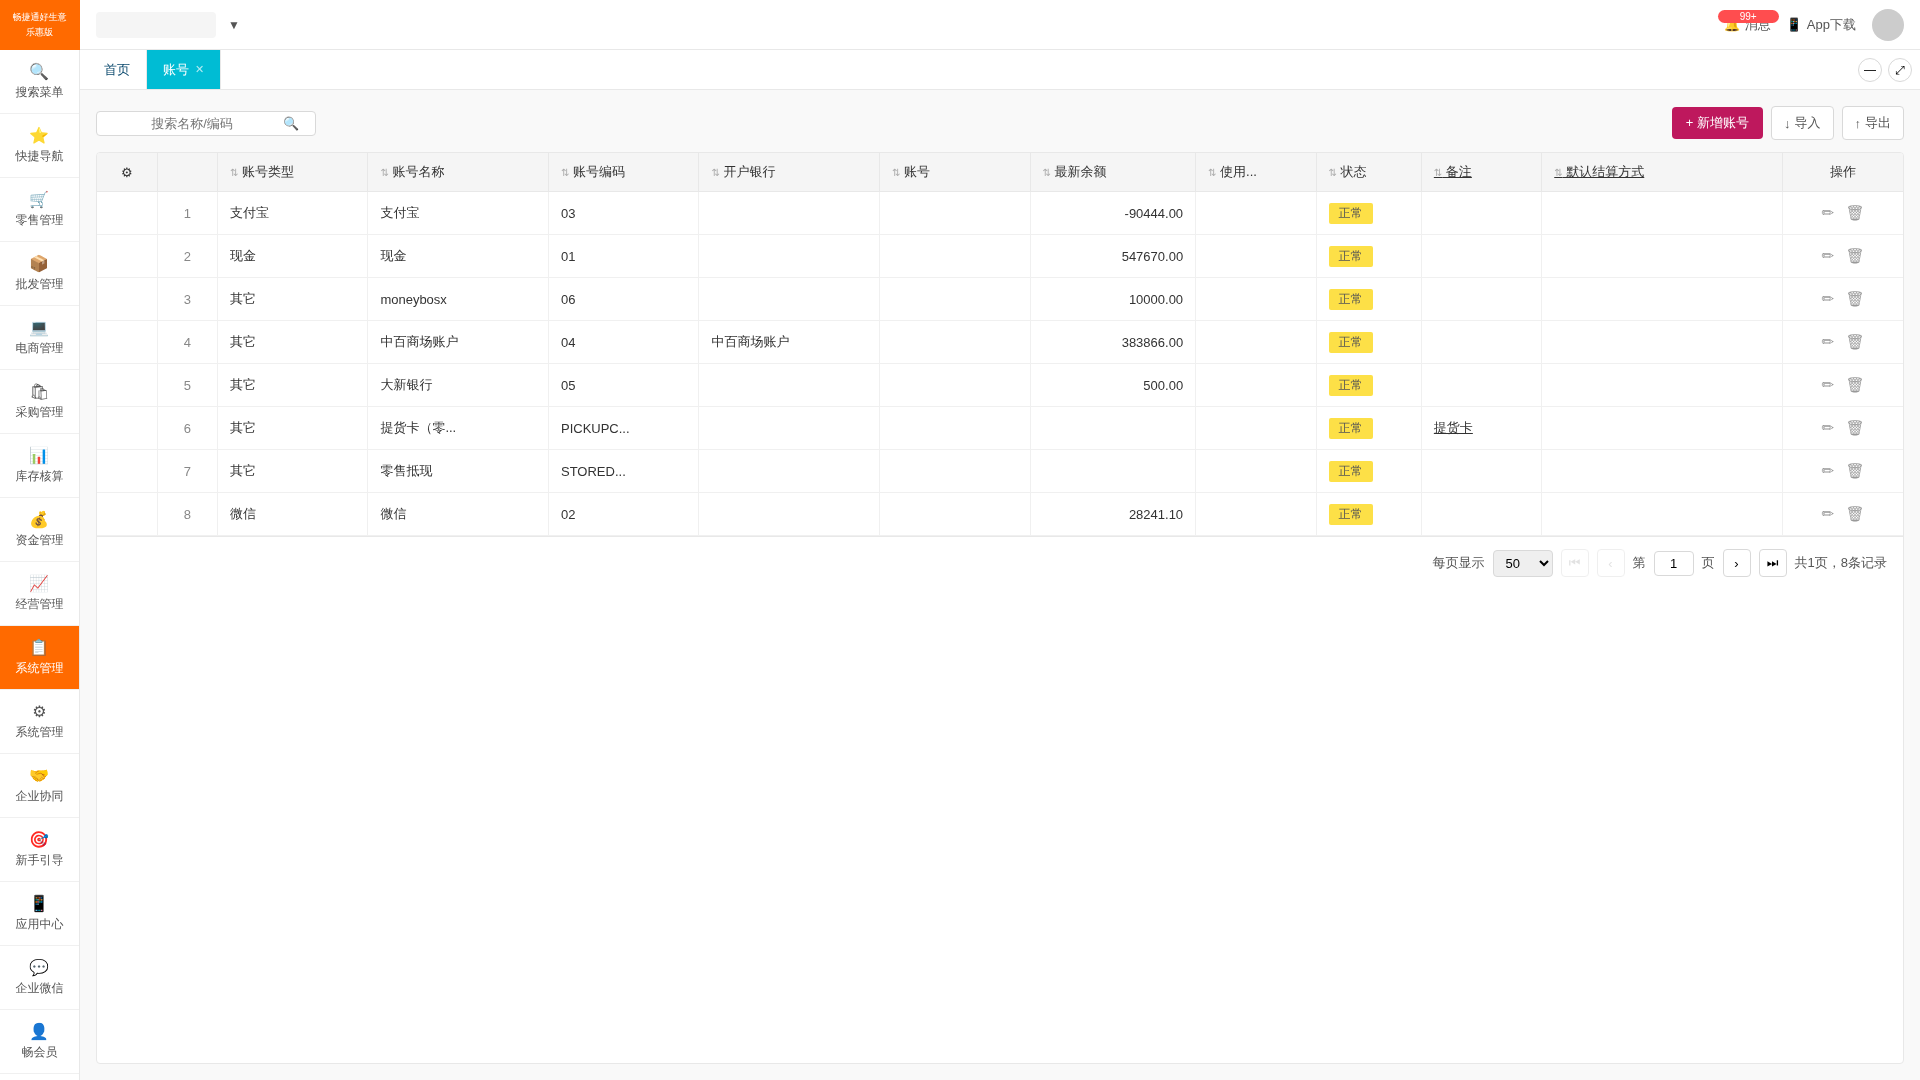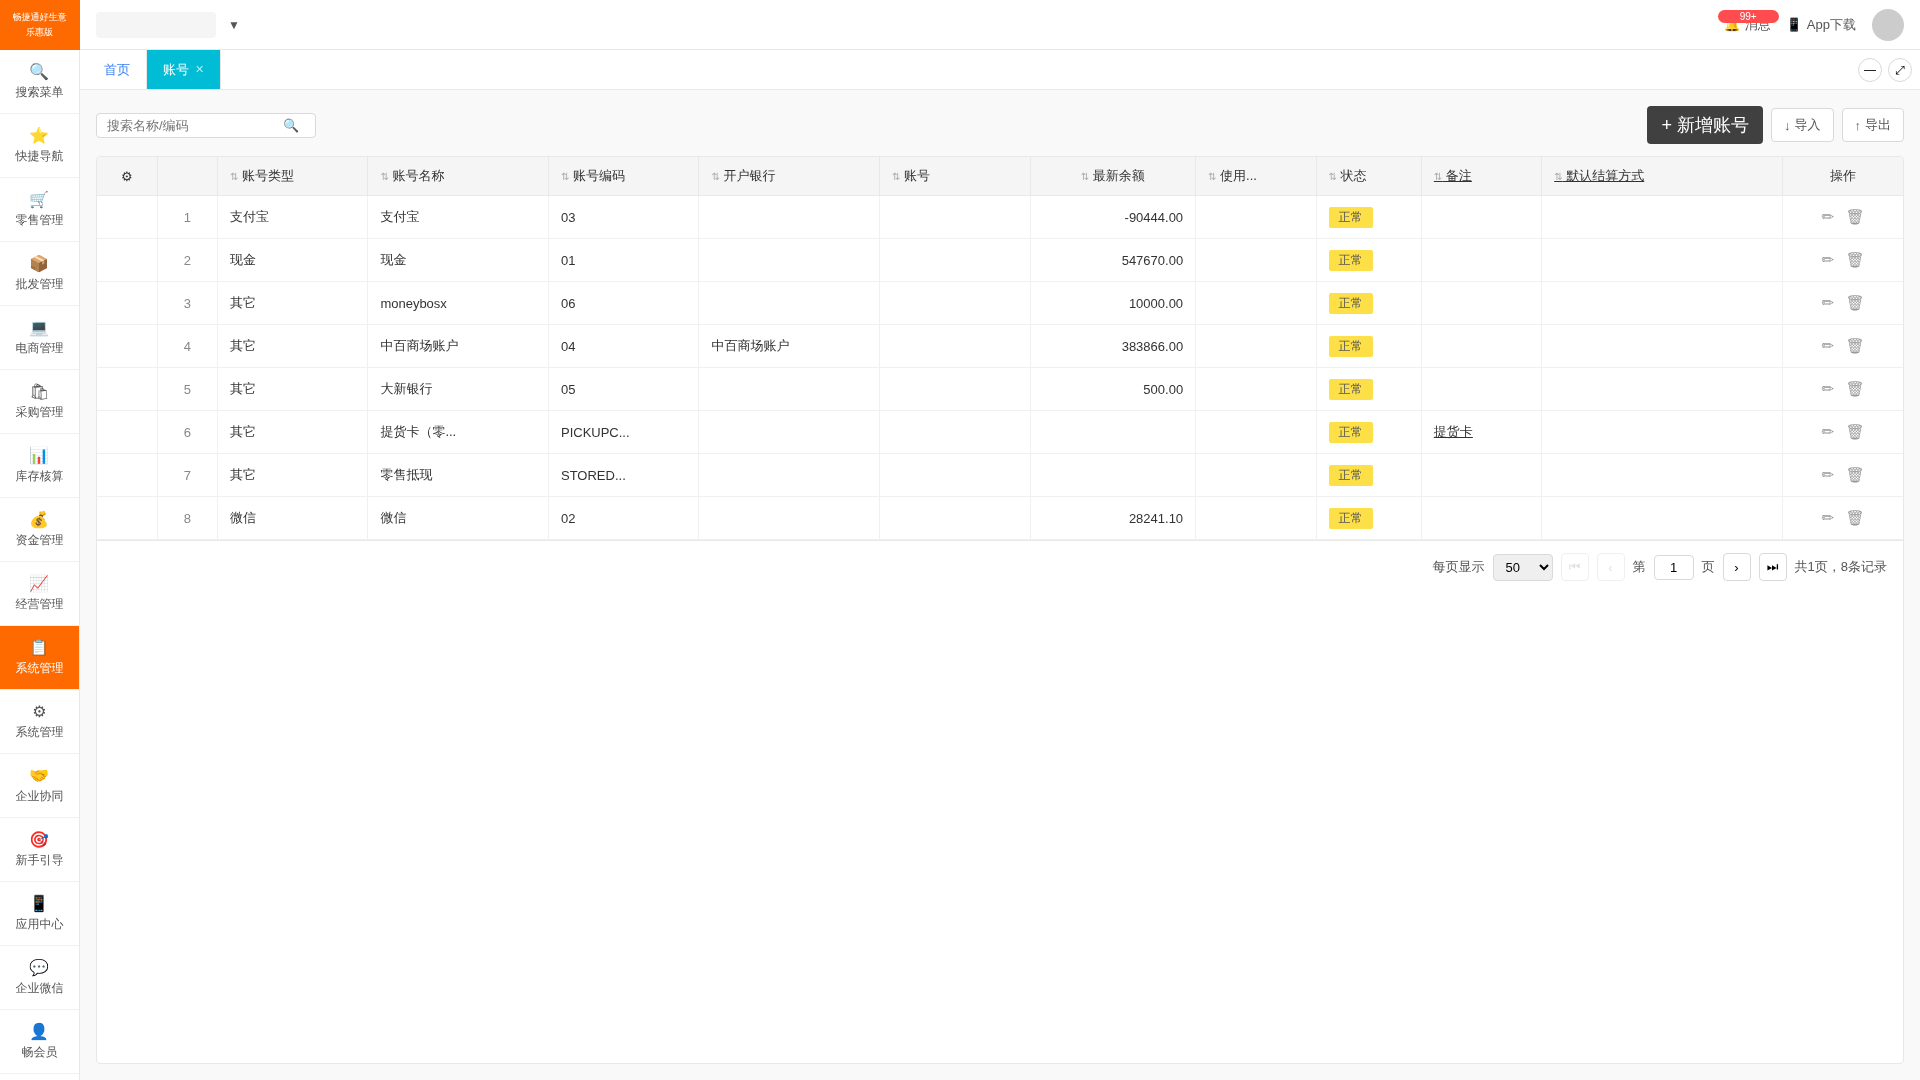--- a/index.html
+++ b/index.html
@@ -129,21 +129,21 @@
       flex-shrink: 0;
       position: relative;
     }
     .tab {
       height: 100%;
       display: flex;
       align-items: center;
       padding: 0 16px;
       cursor: pointer;
       font-size: 13px;
-      color: #3b82f6;
+      color: #0c4a6e;
       border-right: 1px solid #e8e8e8;
       gap: 6px;
     }
     .tab.active {
       background: #00bcd4;
       color: white;
     }
     .tab-close {
       font-size: 11px;
       cursor: pointer;
@@ -194,34 +194,35 @@
       padding: 4px 10px;
       gap: 6px;
       width: 220px;
     }
     .search-box input {
       border: none;
       outline: none;
       font-size: 13px;
       width: 170px;
       color: #999;
+      text-align: center;
     }
     .toolbar-right {
       display: flex;
       gap: 8px;
       align-items: center;
     }
     .btn-primary {
-      background: #404040;
+      background: #be185d;
       color: white;
       border: none;
       border-radius: 4px;
       padding: 7px 14px;
       cursor: pointer;
-      font-size: 18px;
+      font-size: 13px;
       display: flex;
       align-items: center;
       gap: 4px;
     }
     .btn-default {
       background: white;
       color: #555;
       border: 1px solid #d9d9d9;
       border-radius: 4px;
       padding: 7px 12px;
@@ -329,21 +330,21 @@
       text-align: center;
       font-size: 13px;
     }
 
     .col-num { width: 40px; text-align: center; }
     .col-type { width: 100px; }
     .col-name { width: 120px; }
     .col-code { width: 100px; }
     .col-bank { width: 120px; }
     .col-account { width: 100px; }
-    .col-balance { width: 110px; text-align: center; }
+    .col-balance { width: 110px; text-align: left; }
     .col-usage { width: 80px; }
     .col-status { width: 70px; }
     .col-remark { width: 80px; text-decoration: underline; }
     .col-default { width: 160px; text-decoration: underline; }
     .col-action { width: 80px; text-align: center; }
   </style>
 </head>
 <body>
 
 <div class="sidebar">

